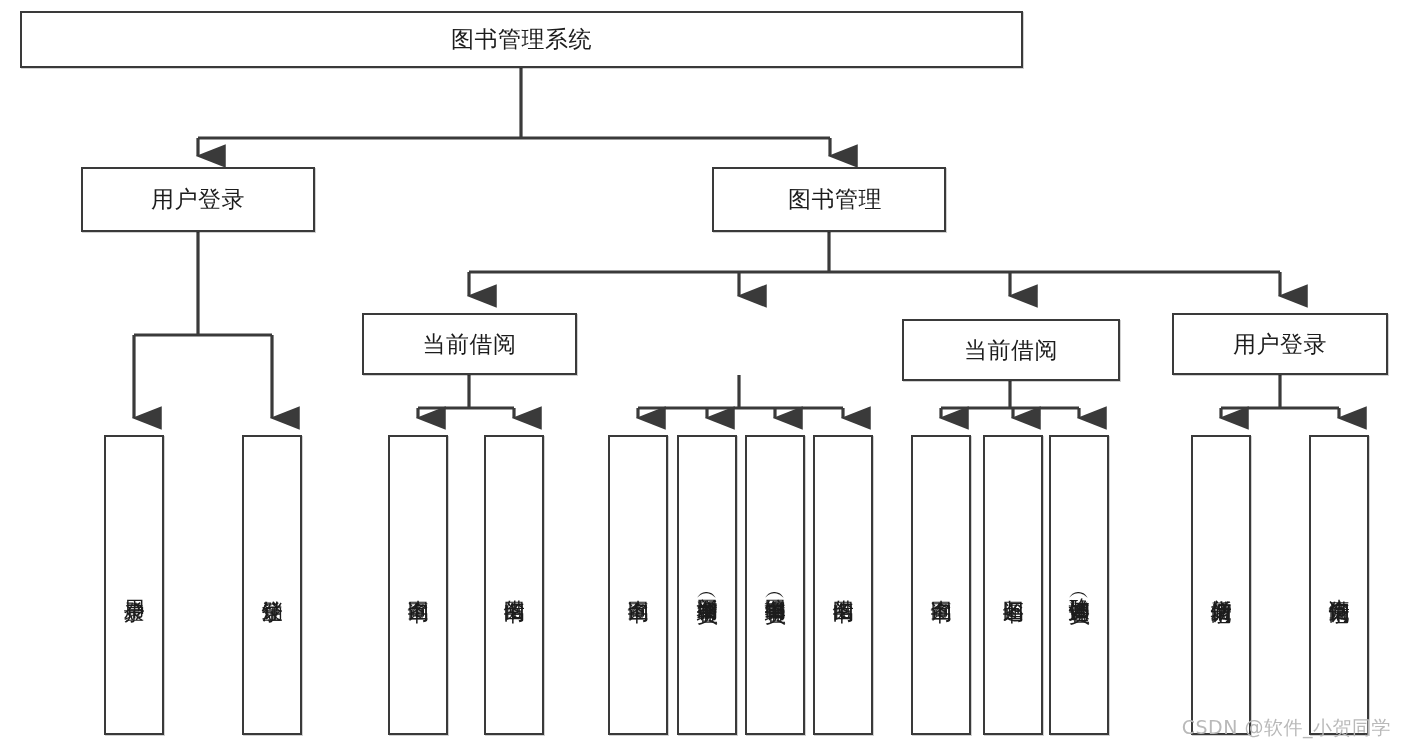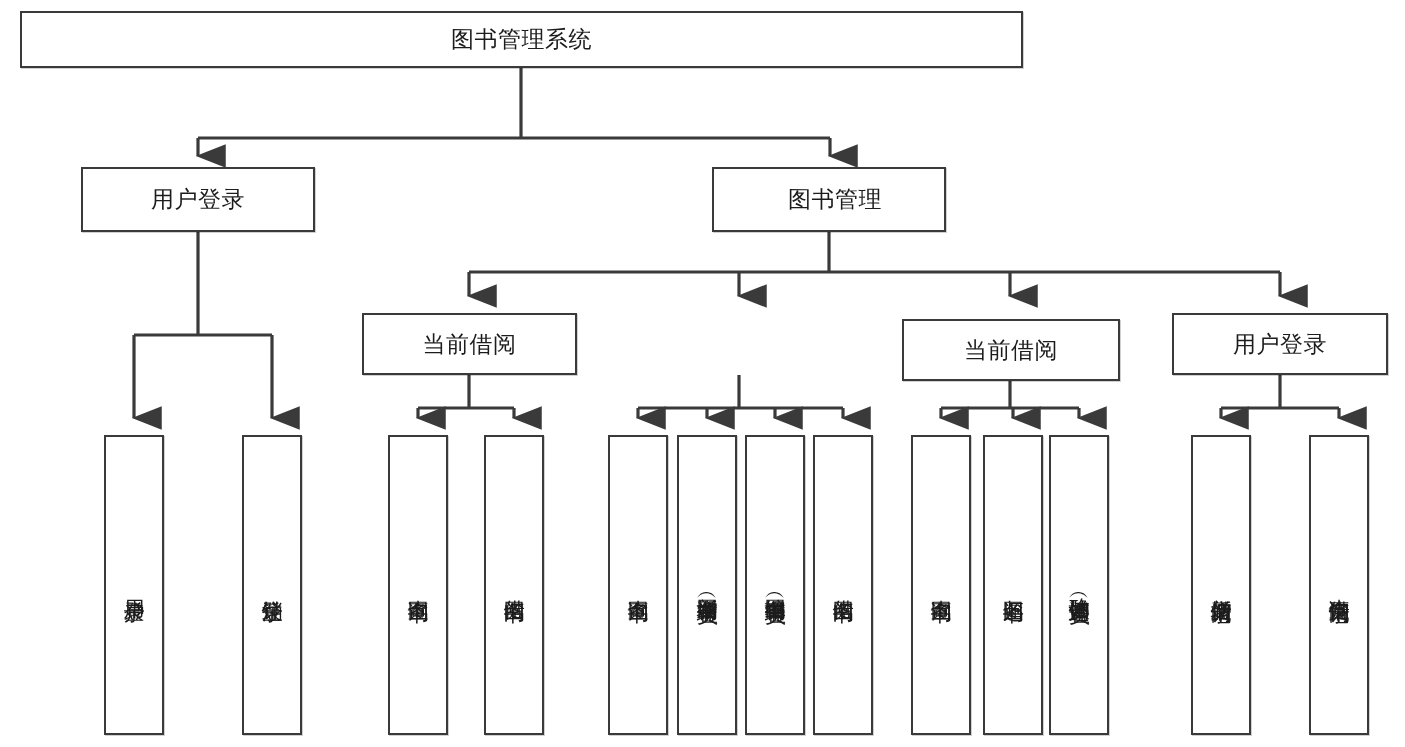--- a/index.html
+++ b/index.html
@@ -188,14 +188,15 @@
     <span class="label">确认归还（管理员）</span>
   </div>
 
   <div class="node leaf" style="left:1191px; top:435px; width:60px; height:300px;">
     <span class="label">新增借阅记录</span>
   </div>
   <div class="node leaf" style="left:1309px; top:435px; width:60px; height:300px;">
     <span class="label">查询借阅记录</span>
   </div>
 
+  <div class="watermark">CSDN @软件_小贺同学</div>
 
 </div>
 
 </body></html>

